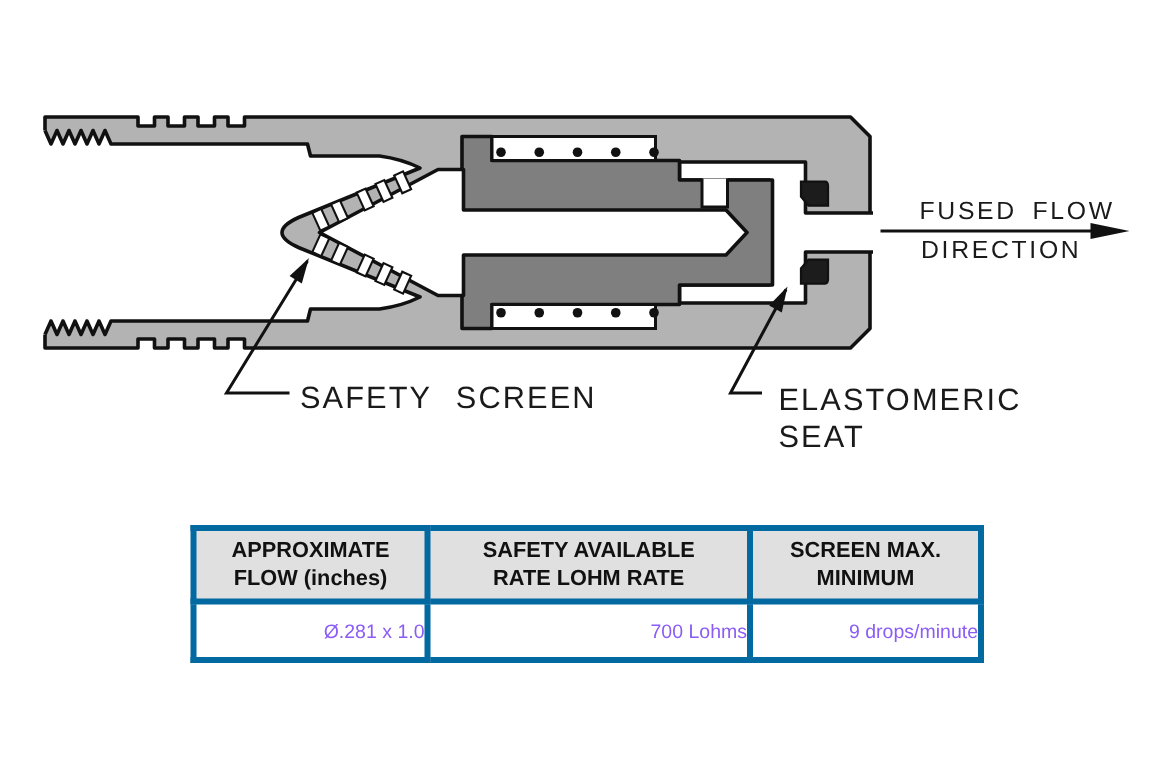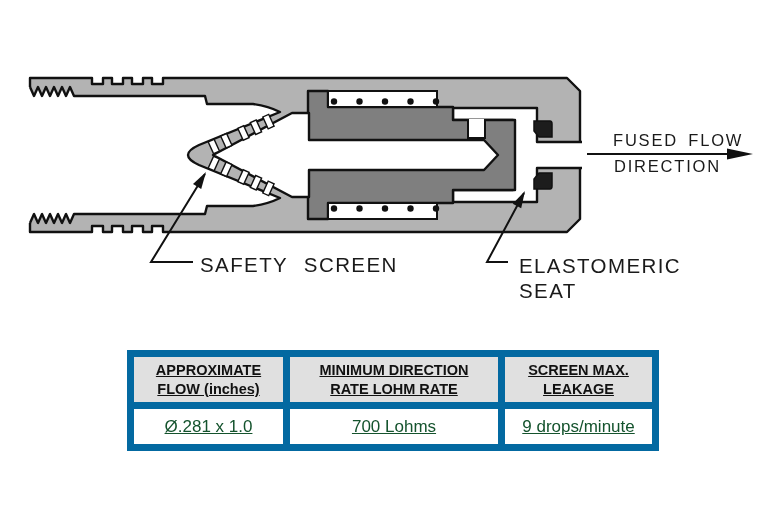--- a/index.html
+++ b/index.html
@@ -25,40 +25,40 @@
     left: 127px;
     top: 350px;
   }
   table.spec-table {
     border-collapse: collapse;
     table-layout: fixed;
     width: 525px;
     border: 3px solid #111111;
   }
   table.spec-table th, table.spec-table td {
-    border: 7px solid #0369a1;
+    border: 4px solid #0369a1;
     text-align: center;
     vertical-align: middle;
     padding: 0;
-    text-decoration: underline;
   }
   table.spec-table th {
     height: 45px;
     background: #e0e0e0;
     font-weight: bold;
     font-size: 14.5px;
     line-height: 1.3;
     letter-spacing: 0px;
     color: #111111;
   }
   table.spec-table td {
     height: 35px;
     background: #ffffff;
-    font-size: 17px;
-    color: #14532d;
+    font-size: 13px;
+    color: #8b5cf6;
+    text-align: right;
   }
 </style>
 </head>
 <body>
 
 <div class="stage">
 
   <svg class="diagram-svg" width="780" height="345" viewBox="0 0 780 345">
 
     <path d="M30,87 L30,78
@@ -161,26 +161,26 @@
           <col style="width:215px">
           <col style="width:154px">
       </colgroup>
       <thead>
         <tr>
           <th>
             <div>APPROXIMATE</div>
             <div>FLOW (inches)</div>
           </th>
           <th>
-            <div>MINIMUM DIRECTION</div>
+            <div>SAFETY AVAILABLE</div>
             <div>RATE LOHM RATE</div>
           </th>
           <th>
             <div>SCREEN MAX.</div>
-            <div>LEAKAGE</div>
+            <div>MINIMUM</div>
           </th>
         </tr>
       </thead>
       <tbody>
         <tr>
           <td>Ø.281 x 1.0</td>
           <td>700 Lohms</td>
           <td>9 drops/minute</td>
         </tr>
       </tbody>

